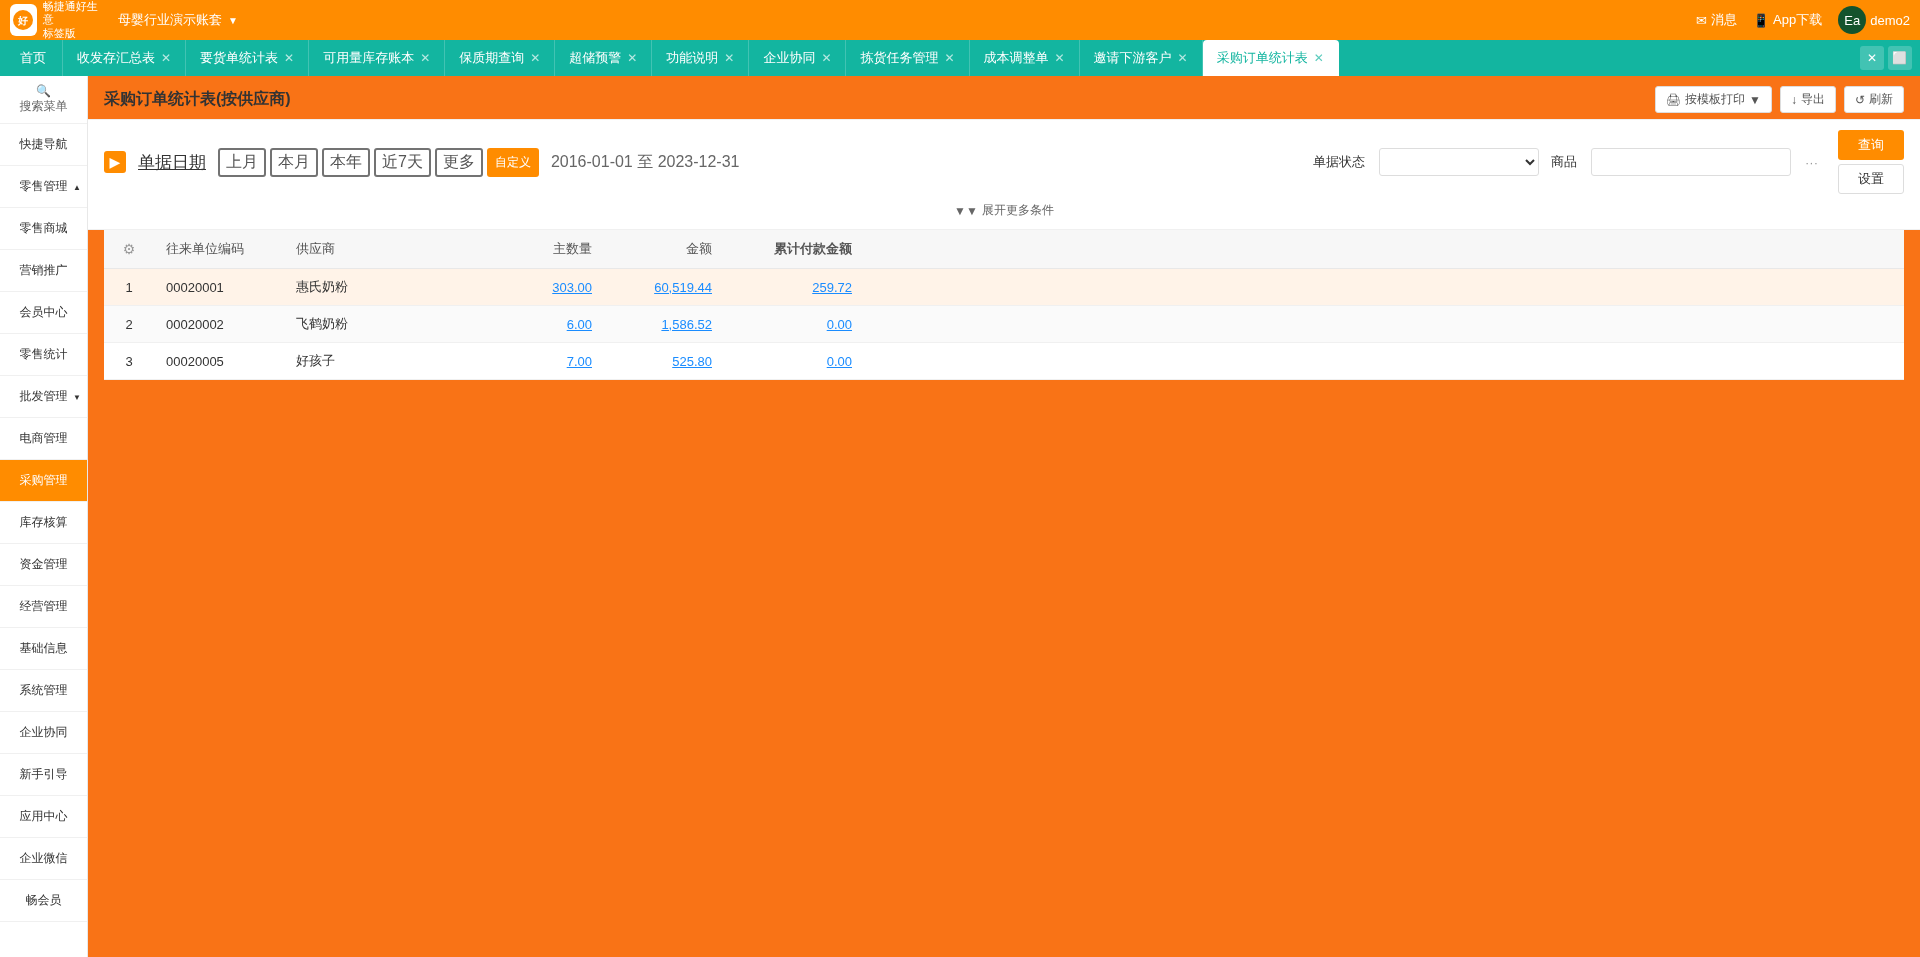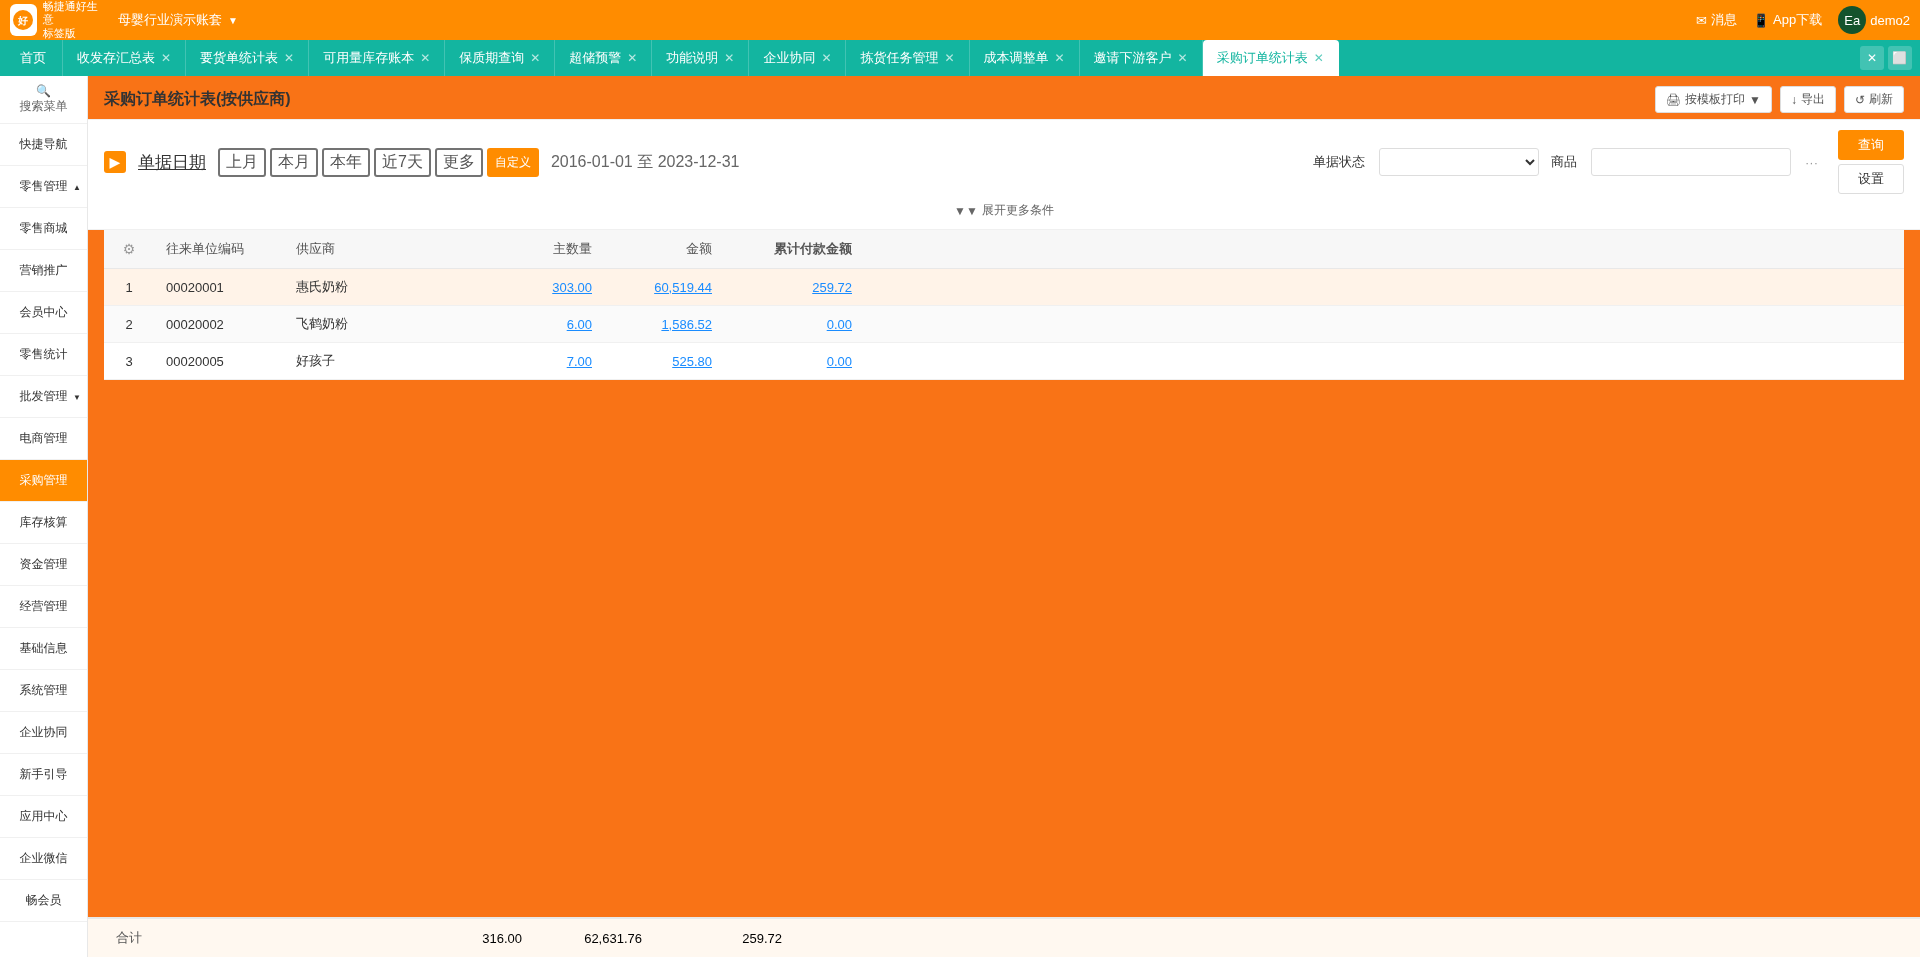--- a/index.html
+++ b/index.html
@@ -699,25 +699,14 @@
       <td class="col-supplier">好孩子</td>
       <td class="col-qty" style="text-align:right;"><span class="link">7.00</span></td>
       <td class="col-amount" style="text-align:right;"><span class="link">525.80</span></td>
       <td class="col-paid" style="text-align:right;"><span class="link">0.00</span></td>
       <td></td>
     </tr>
           </tbody>
       </table>
     </div>
 
-    <div class="table-footer">
-      <div class="total-row">
-        <div class="total-label">
-          <span>合计</span>
-        </div>
-        <div style="width:130px;"></div>
-        <div class="total-qty">316.00</div>
-        <div class="total-amount">62,631.76</div>
-        <div class="total-paid">259.72</div>
-      </div>
-    </div>
   </div>
 </div>
 
 </body></html>

